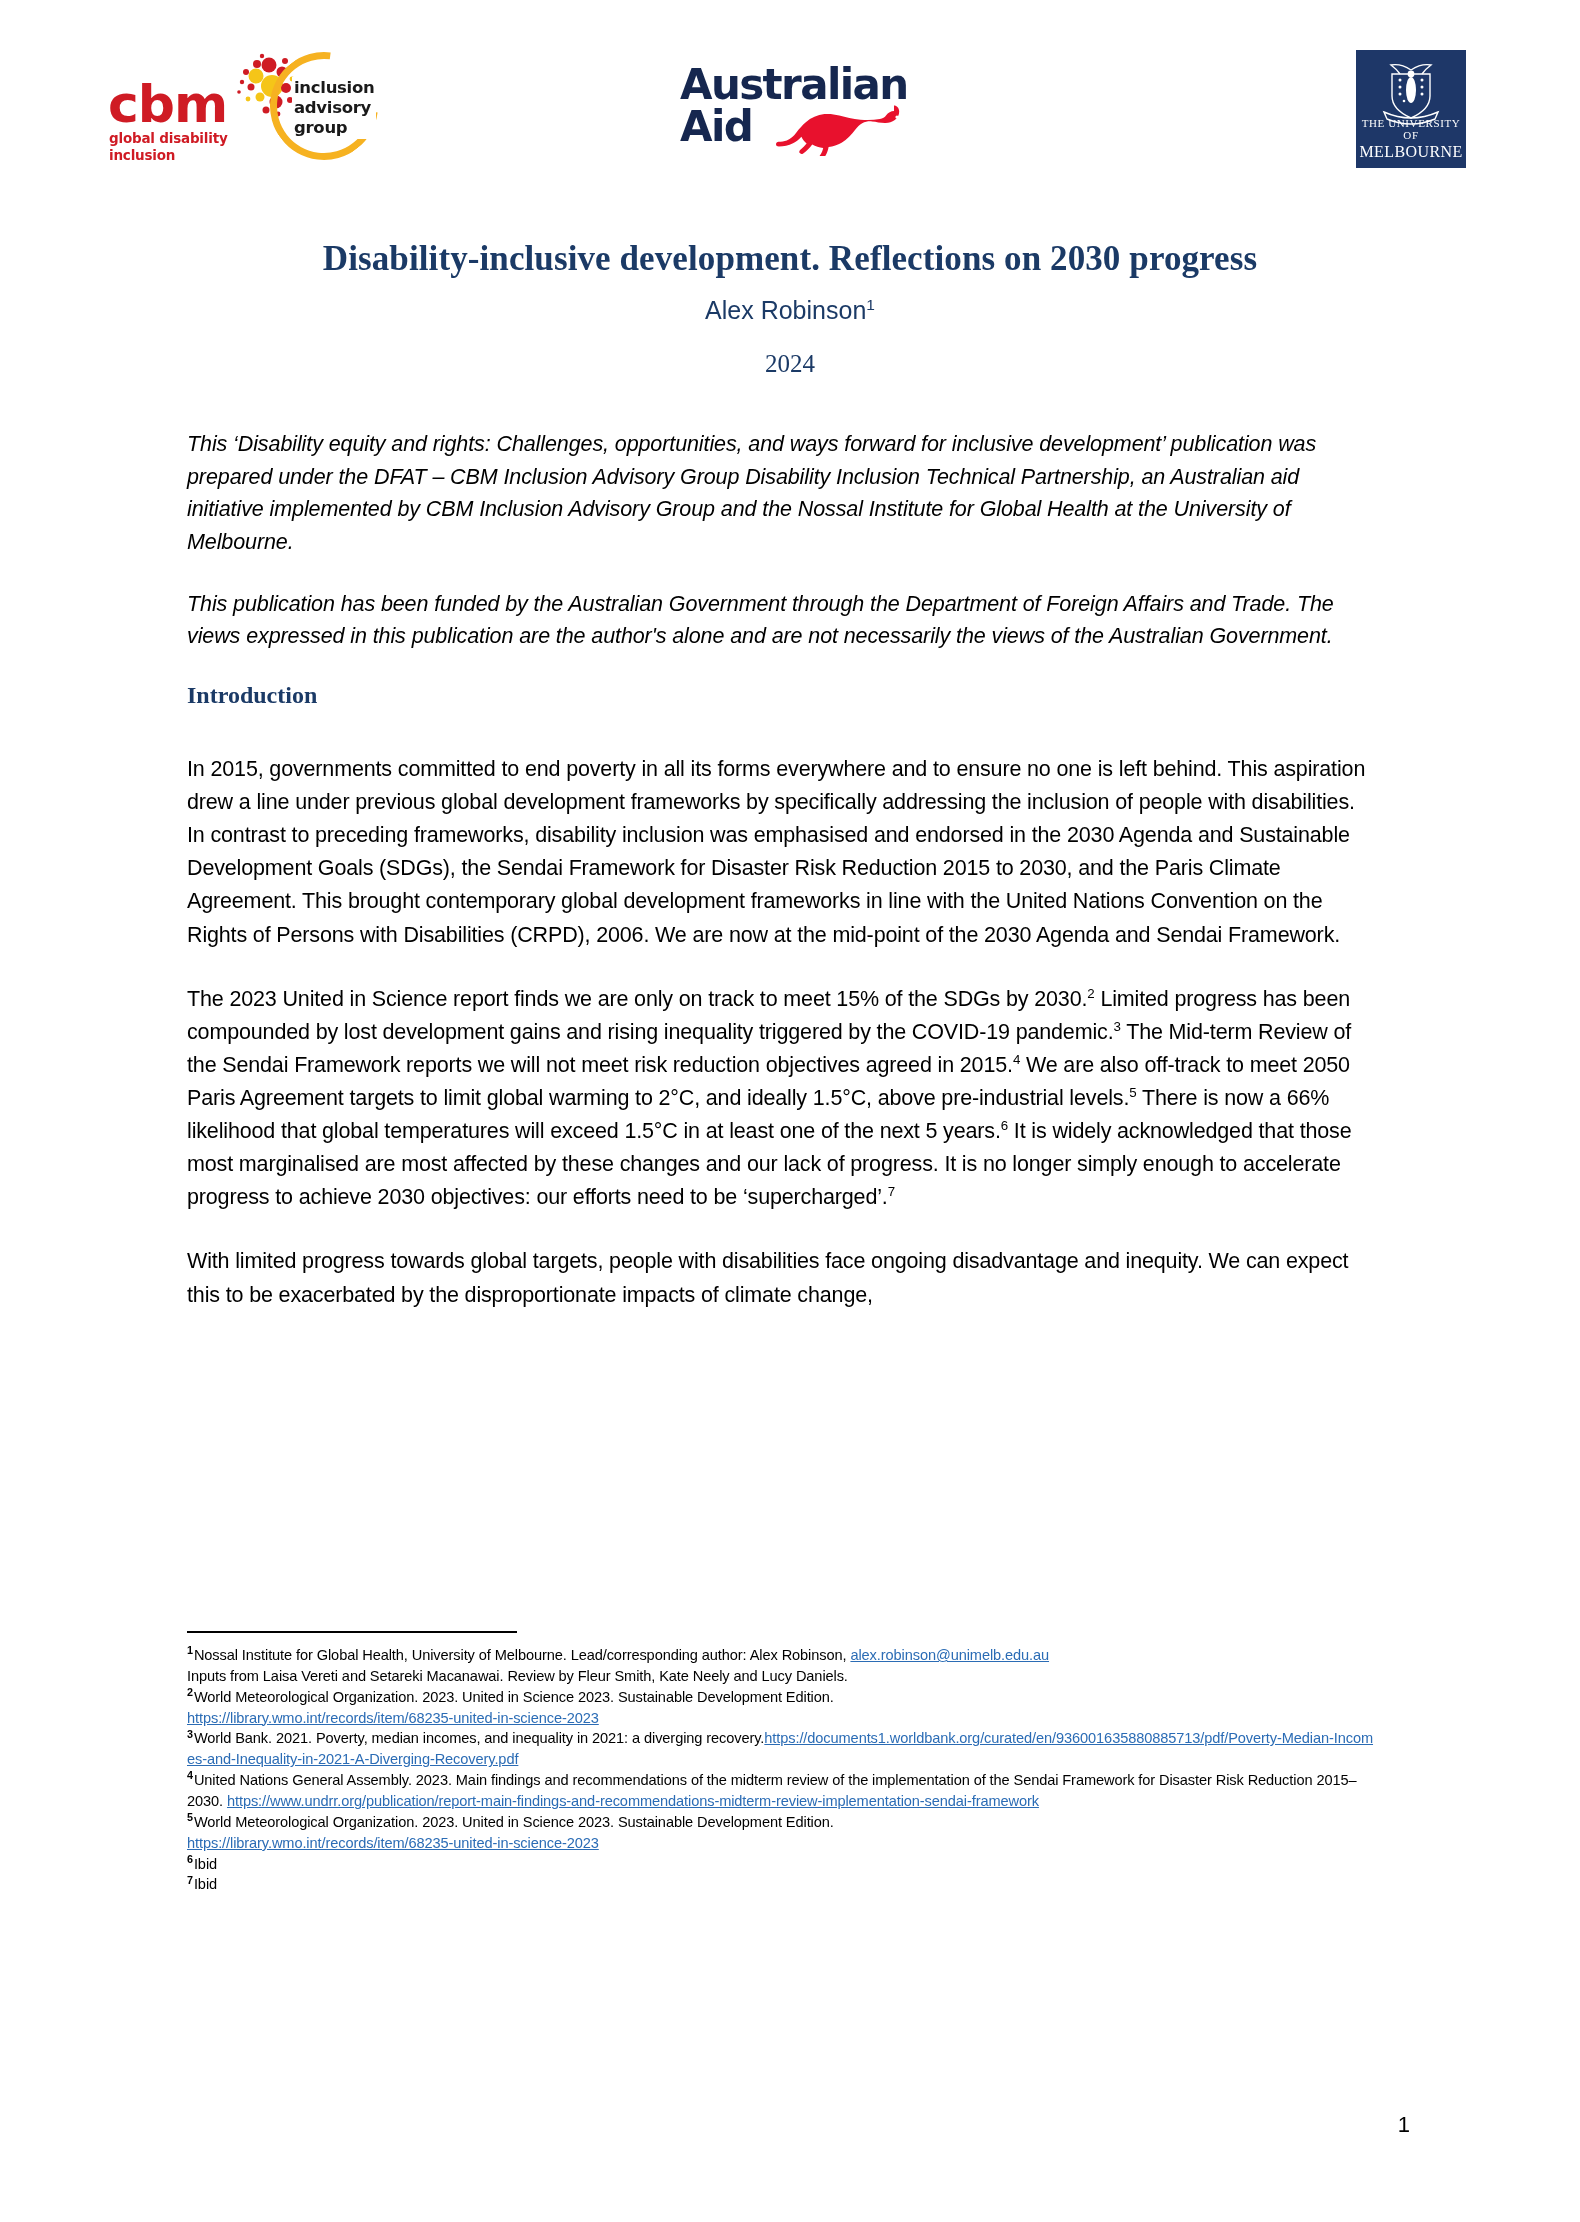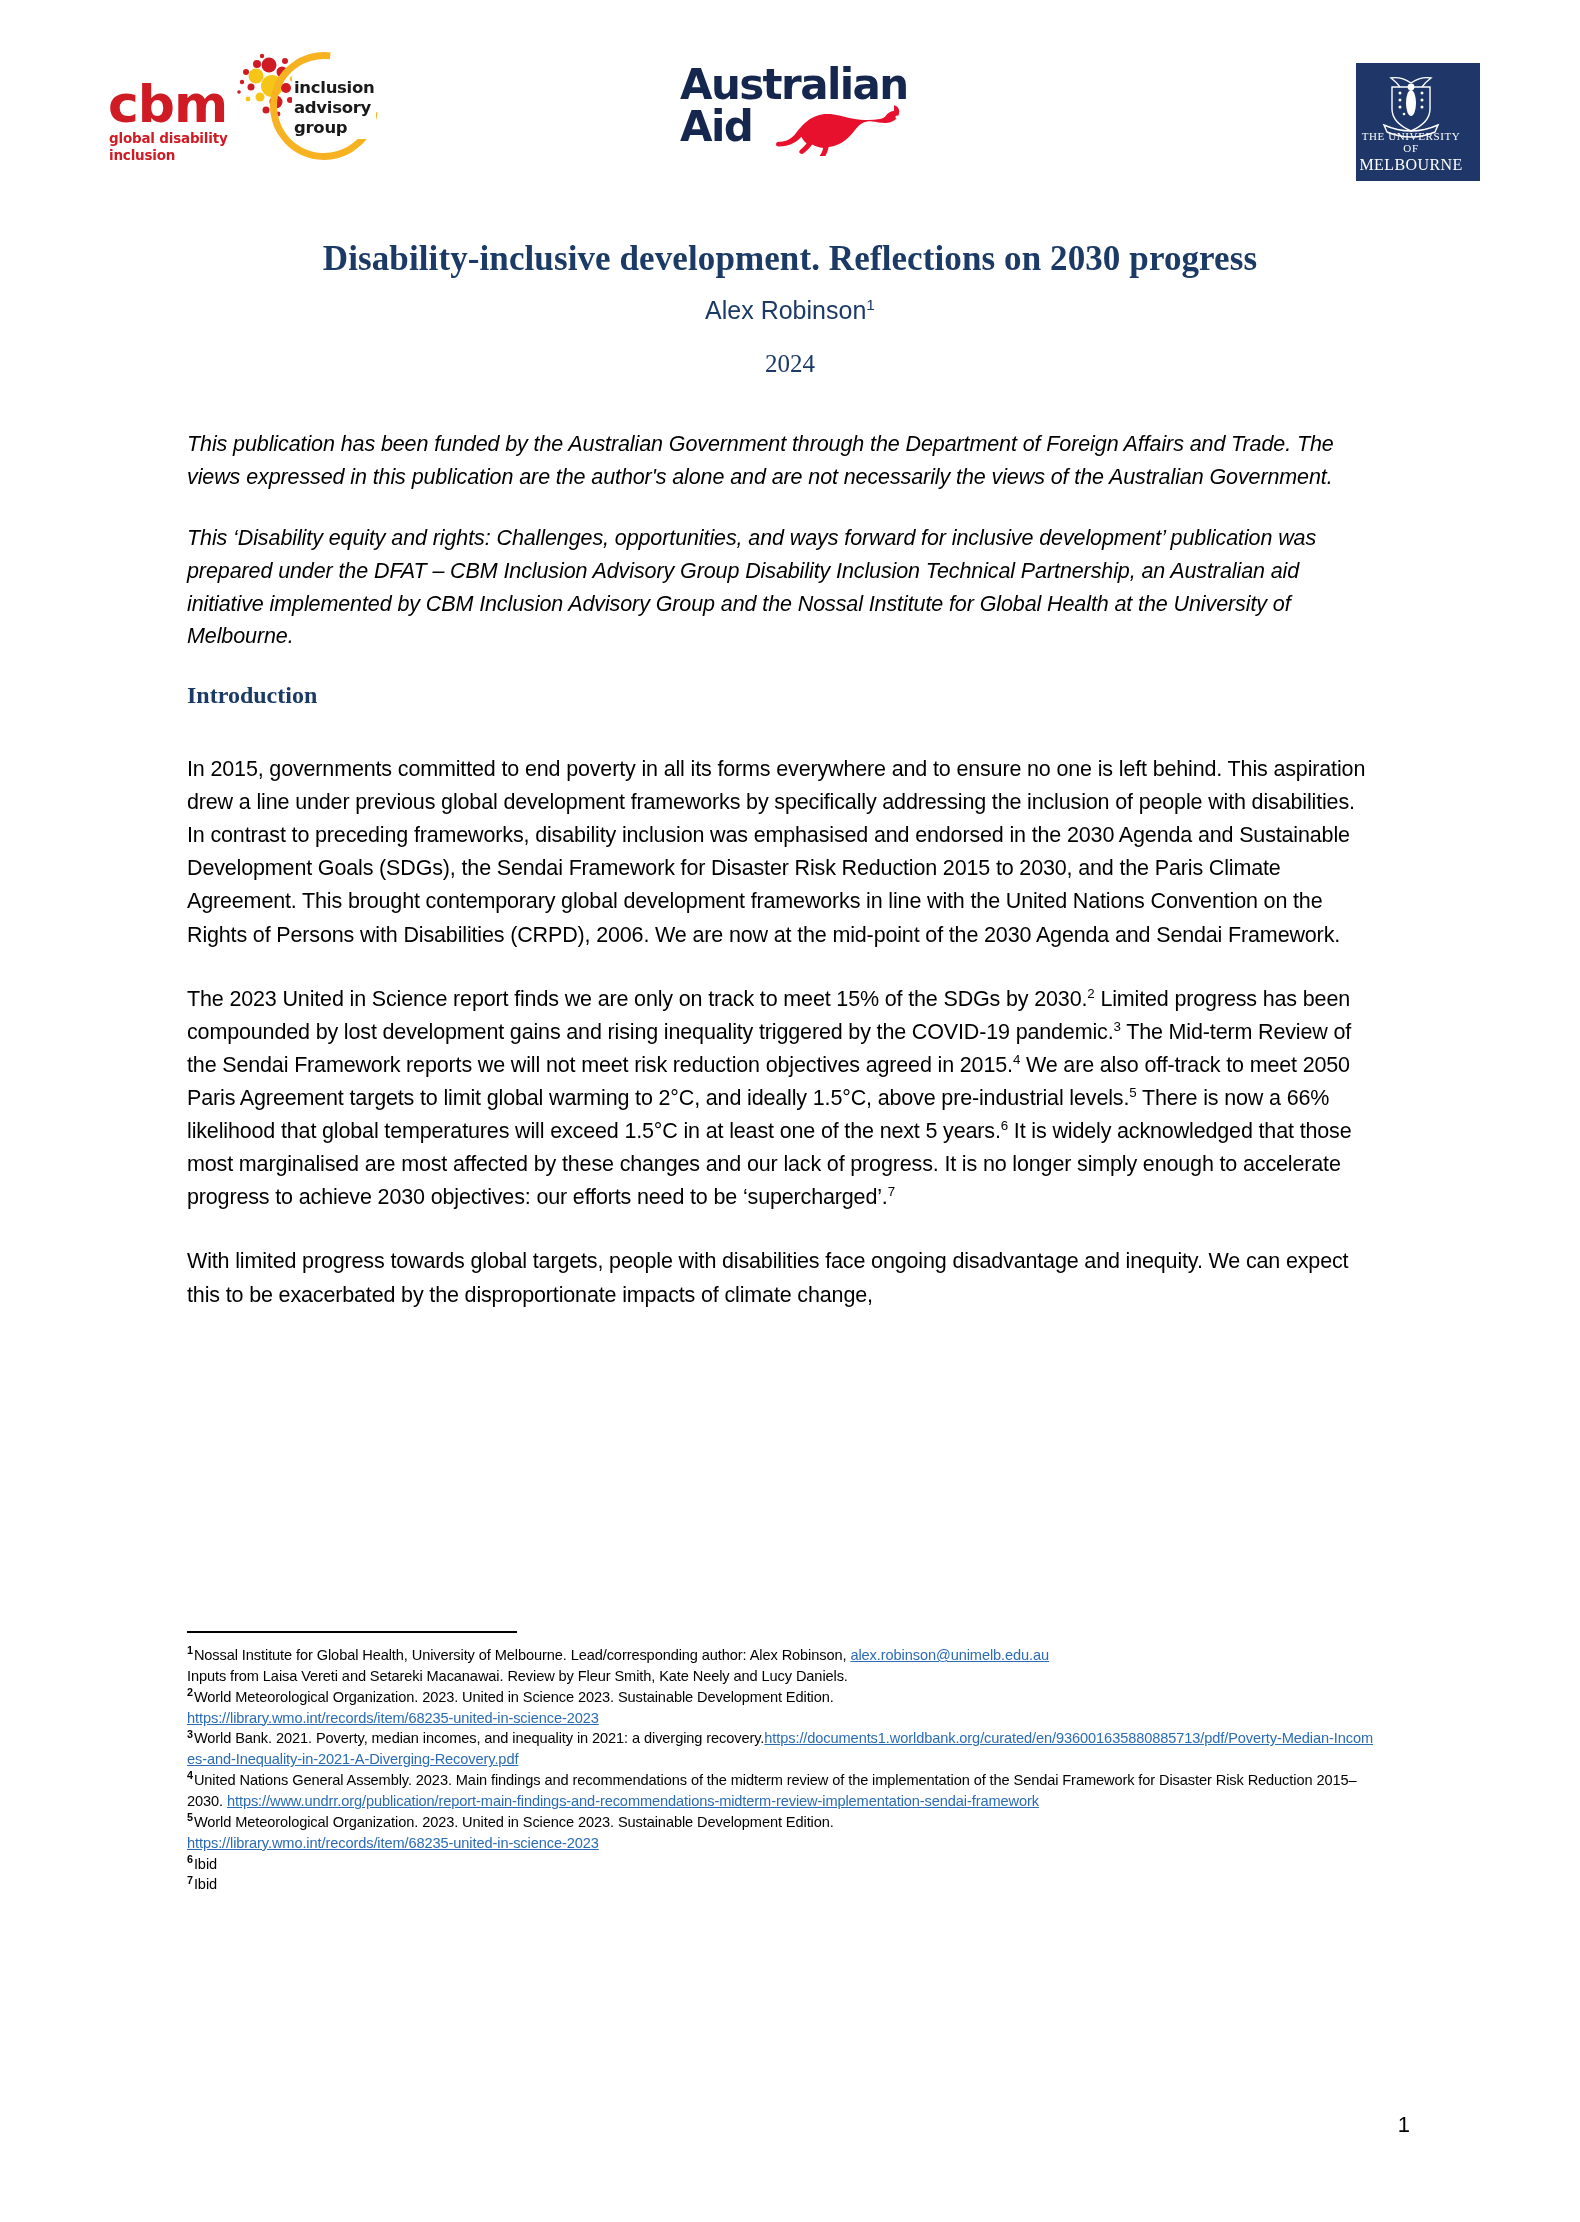--- a/index.html
+++ b/index.html
@@ -117,22 +117,22 @@
     letter-spacing: -1.6px;
     line-height: 1;
     position: absolute; left: 0; top: 56px;
   }
   .roo { position: absolute; left: 96px; top: 54px; }
 
   
   .unimelb-logo {
     position: absolute;
     left: 1356px;
-    top: 29px;
-    width: 124px;
+    top: 16px;
+    width: 110px;
     height: 118px;
     background: #1e3768;
     overflow: hidden;
   }
   .crest-text-1 {
     position: absolute;
     bottom: 27px; left: 0; width: 110px;
     text-align: center;
     font-family: "Liberation Serif", serif;
     font-size: 11px;
@@ -334,23 +334,23 @@
   <h1 class="doc-title">Disability-inclusive development. Reflections on 2030 progress</h1>
 
   <div class="doc-author">
     <span>Alex Robinson</span><sup>1</sup>
   </div>
 
   <div class="doc-year">2024</div>
 
   <div class="content">
 
+    <p class="para-italic">This ‘Disability equity and rights: Challenges, opportunities, and ways forward for inclusive development’ publication was prepared under the DFAT – CBM Inclusion Advisory Group Disability Inclusion Technical Partnership, an Australian aid initiative implemented by CBM Inclusion Advisory Group and the Nossal Institute for Global Health at the University of Melbourne.</p>
+
     <p class="para-italic">This publication has been funded by the Australian Government through the Department of Foreign Affairs and Trade. The views expressed in this publication are the author's alone and are not necessarily the views of the Australian Government.</p>
-
-    <p class="para-italic">This ‘Disability equity and rights: Challenges, opportunities, and ways forward for inclusive development’ publication was prepared under the DFAT – CBM Inclusion Advisory Group Disability Inclusion Technical Partnership, an Australian aid initiative implemented by CBM Inclusion Advisory Group and the Nossal Institute for Global Health at the University of Melbourne.</p>
 
     <h2 class="section-heading">Introduction</h2>
 
     <p class="para">In 2015, governments committed to end poverty in all its forms everywhere and to ensure no one is left behind. This aspiration drew a line under previous global development frameworks by specifically addressing the inclusion of people with disabilities. In contrast to preceding frameworks, disability inclusion was emphasised and endorsed in the 2030 Agenda and Sustainable Development Goals (SDGs), the Sendai Framework for Disaster Risk Reduction 2015 to 2030, and the Paris Climate Agreement. This brought contemporary global development frameworks in line with the United Nations Convention on the Rights of Persons with Disabilities (CRPD), 2006. We are now at the mid-point of the 2030 Agenda and Sendai Framework.</p>
 
     <p class="para"><span>The 2023 United in Science report finds we are only on track to meet 15% of the SDGs by 2030.</span><sup>2</sup><span> Limited progress has been compounded by lost development gains and rising inequality triggered by the COVID-19 pandemic.</span><sup>3</sup><span> The Mid-term Review of the Sendai Framework reports we will not meet risk reduction objectives agreed in 2015.</span><sup>4</sup><span> We are also off-track to meet 2050 Paris Agreement targets to limit global warming to 2°C, and ideally 1.5°C, above pre-industrial levels.</span><sup>5</sup><span> There is now a 66% likelihood that global temperatures will exceed 1.5°C in at least one of the next 5 years.</span><sup>6</sup><span> It is widely acknowledged that those most marginalised are most affected by these changes and our lack of progress. It is no longer simply enough to accelerate progress to achieve 2030 objectives: our efforts need to be ‘supercharged’.</span><sup>7</sup></p>
 
     <p class="para">With limited progress towards global targets, people with disabilities face ongoing disadvantage and inequity. We can expect this to be exacerbated by the disproportionate impacts of climate change,</p>
   </div>
 

